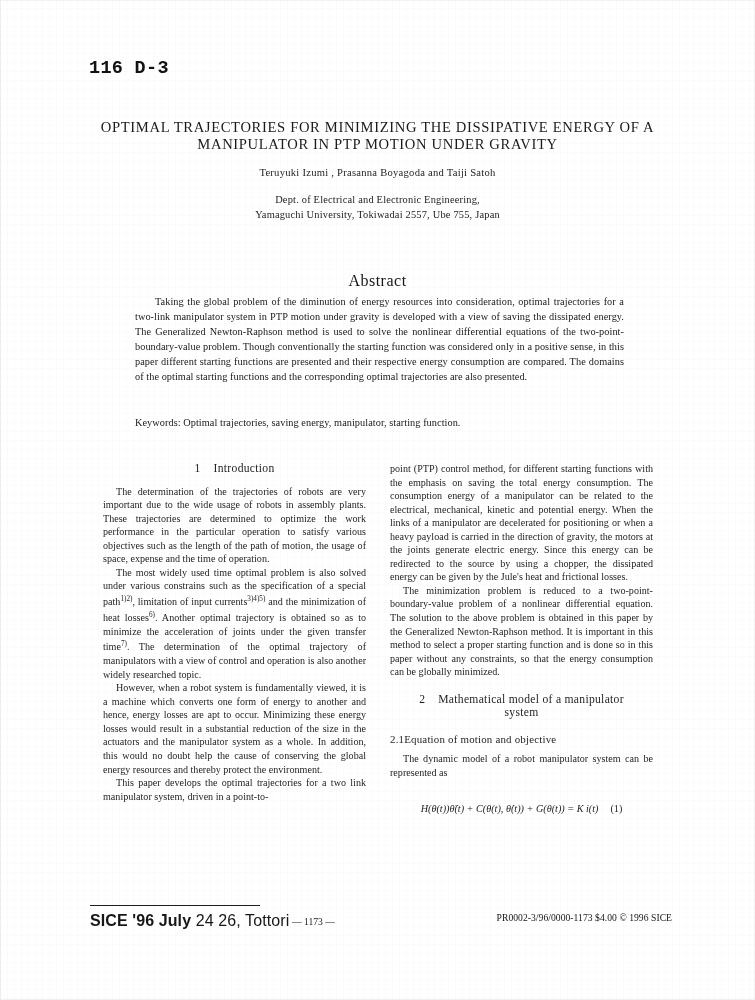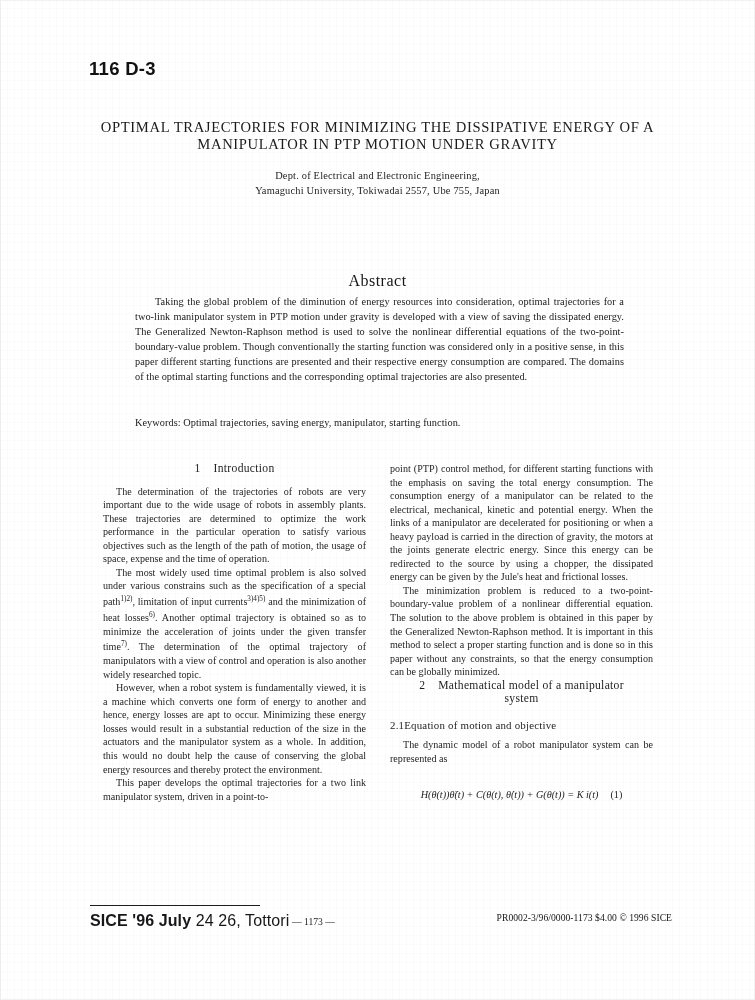--- a/index.html
+++ b/index.html
@@ -27,21 +27,21 @@
     inset: 0;
     pointer-events: none;
     box-shadow: inset 0 0 0 1px rgba(0,0,0,0.05);
   }
 
   
   .running-head {
     position: absolute;
     left: 89px;
     top: 58px;
-    font-family: Liberation Sans, sans-serif;
+    font-family: Liberation Mono, monospace;
     font-weight: bold;
     font-size: 18.5px;
     letter-spacing: 0.3px;
     color: #121214;
   }
 
   
   .title-block {
     position: absolute;
     left: 95px;
@@ -131,21 +131,21 @@
     font-weight: normal;
   }
   .sec-h1 .num { margin-right: 13px; }
   .sec-h2 {
     font-size: 10.9px;
     letter-spacing: 0.2px;
     margin: 0 0 6px 0;
     font-weight: normal;
   }
   .sec-h2 .num { }
-  .sec-h1.spaced { }
+  .sec-h1.spaced { margin-top: 14px; }
   .sec-h2.spaced { margin-top: 13px; }
 
   p.para {
     margin: 0;
     text-indent: 13px;
   }
   p.cont {
     margin: 0;
     text-indent: 0;
   }
@@ -210,20 +210,21 @@
 </style>
 </head>
 <body>
 
 <div class="page">
 
   <div class="running-head">116 D-3</div>
 
   <div class="title-block">
     <h1 class="paper-title">OPTIMAL TRAJECTORIES FOR MINIMIZING THE DISSIPATIVE ENERGY OF A MANIPULATOR IN PTP MOTION UNDER GRAVITY</h1>
+    <div class="authors">Teruyuki Izumi , Prasanna Boyagoda and Taiji Satoh</div>
     <div class="affil">
       <div>Dept. of Electrical and Electronic Engineering,</div>
       <div>Yamaguchi University, Tokiwadai 2557, Ube 755, Japan</div>
     </div>
   </div>
 
   <div class="abstract-head">Abstract</div>
   <div class="abstract-body">Taking the global problem of the diminution of energy resources into consideration, optimal trajectories for a two-link manipulator system in PTP motion under gravity is developed with a view of saving the dissipated energy. The Generalized Newton-Raphson method is used to solve the nonlinear differential equations of the two-point-boundary-value problem. Though conventionally the starting function was considered only in a positive sense, in this paper different starting functions are presented and their respective energy consumption are compared. The domains of the optimal starting functions and the corresponding optimal trajectories are also presented.</div>
   <div class="keywords">Keywords: Optimal trajectories, saving energy, manipulator, starting function.</div>
 

